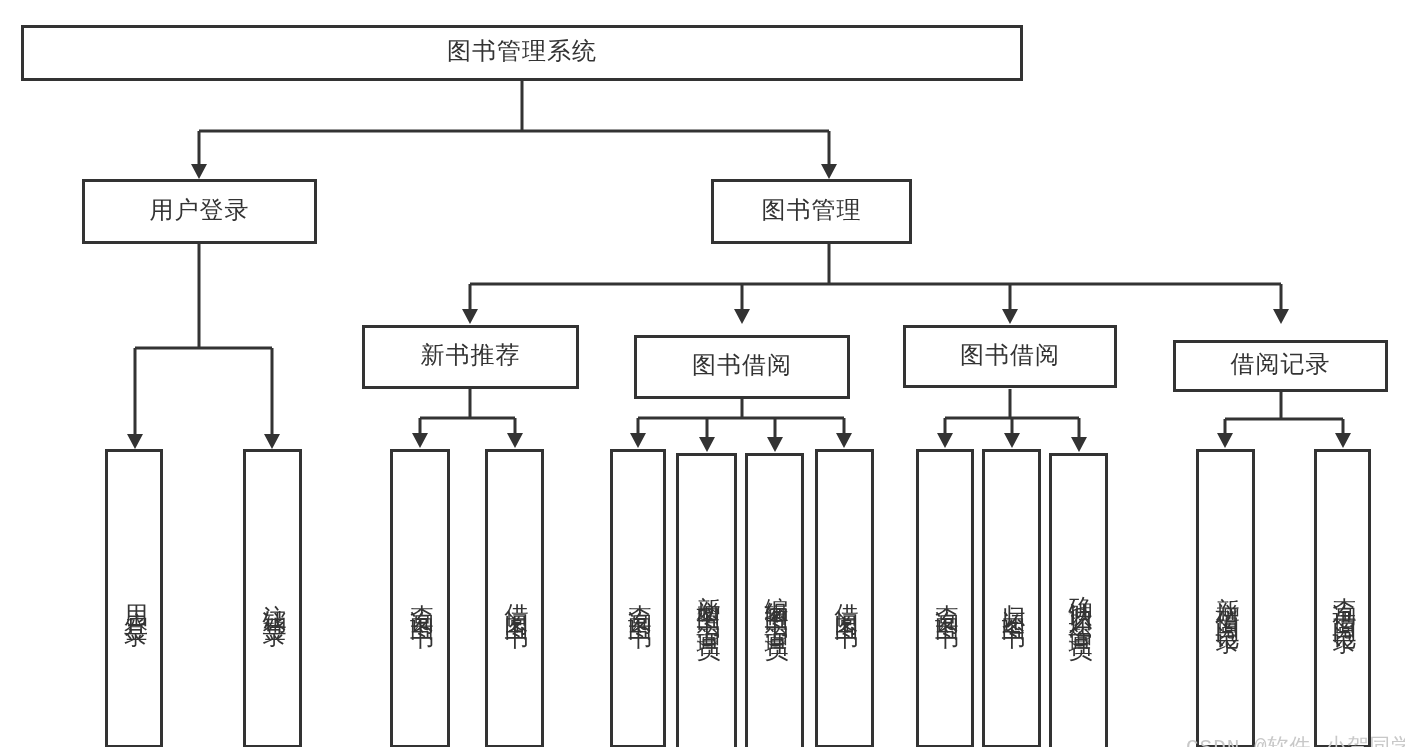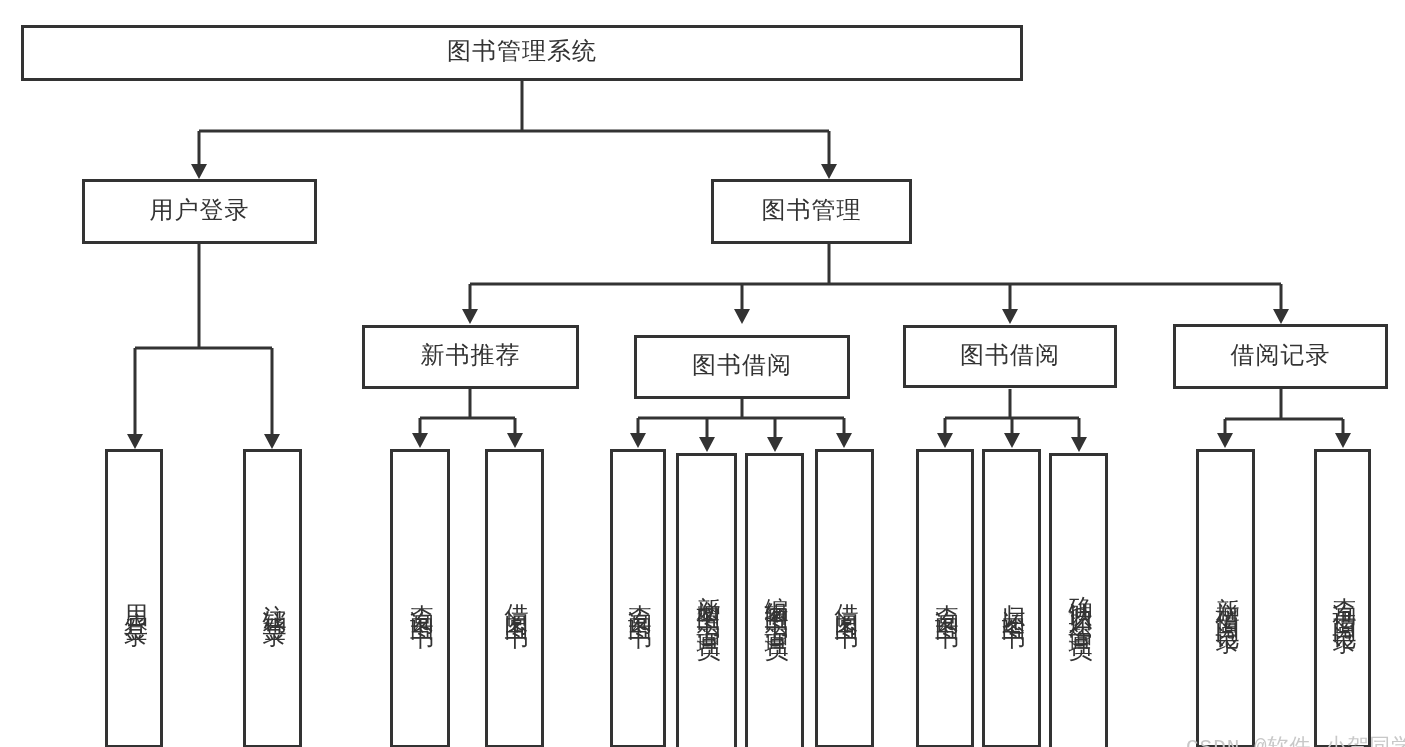--- a/index.html
+++ b/index.html
@@ -109,21 +109,21 @@
   </svg>
 
   <div class="hbox" style="left:21px; top:13px; width:1002px; height:56px;">图书管理系统</div>
 
   <div class="hbox" style="left:82px; top:167px; width:235px; height:65px;">用户登录</div>
   <div class="hbox" style="left:711px; top:167px; width:201px; height:65px;">图书管理</div>
 
   <div class="hbox" style="left:362px; top:313px; width:217px; height:64px;">新书推荐</div>
   <div class="hbox" style="left:634px; top:323px; width:216px; height:64px;">图书借阅</div>
   <div class="hbox" style="left:903px; top:313px; width:214px; height:63px;">图书借阅</div>
-  <div class="hbox" style="left:1173px; top:312px; width:215px; height:65px;">借阅记录</div>
+  <div class="hbox" style="left:1173px; top:328px; width:215px; height:52px;">借阅记录</div>
 
   <div class="vbox" style="left:105px; top:437px; width:58px; height:299px;">用户登录</div>
   <div class="vbox" style="left:243px; top:437px; width:59px; height:299px;">注销登录</div>
 
   <div class="vbox" style="left:390px; top:437px; width:60px; height:299px;">查询图书</div>
   <div class="vbox" style="left:485px; top:437px; width:59px; height:299px;">借阅图书</div>
 
   <div class="vbox" style="left:610px; top:437px; width:56px; height:299px;">查询图书</div>
   <div class="vbox admin" style="left:676px; top:441px; width:61px; height:302px;">新增图书（管理员）</div>
   <div class="vbox admin" style="left:745px; top:441px; width:59px; height:302px;">编辑图书（管理员）</div>

